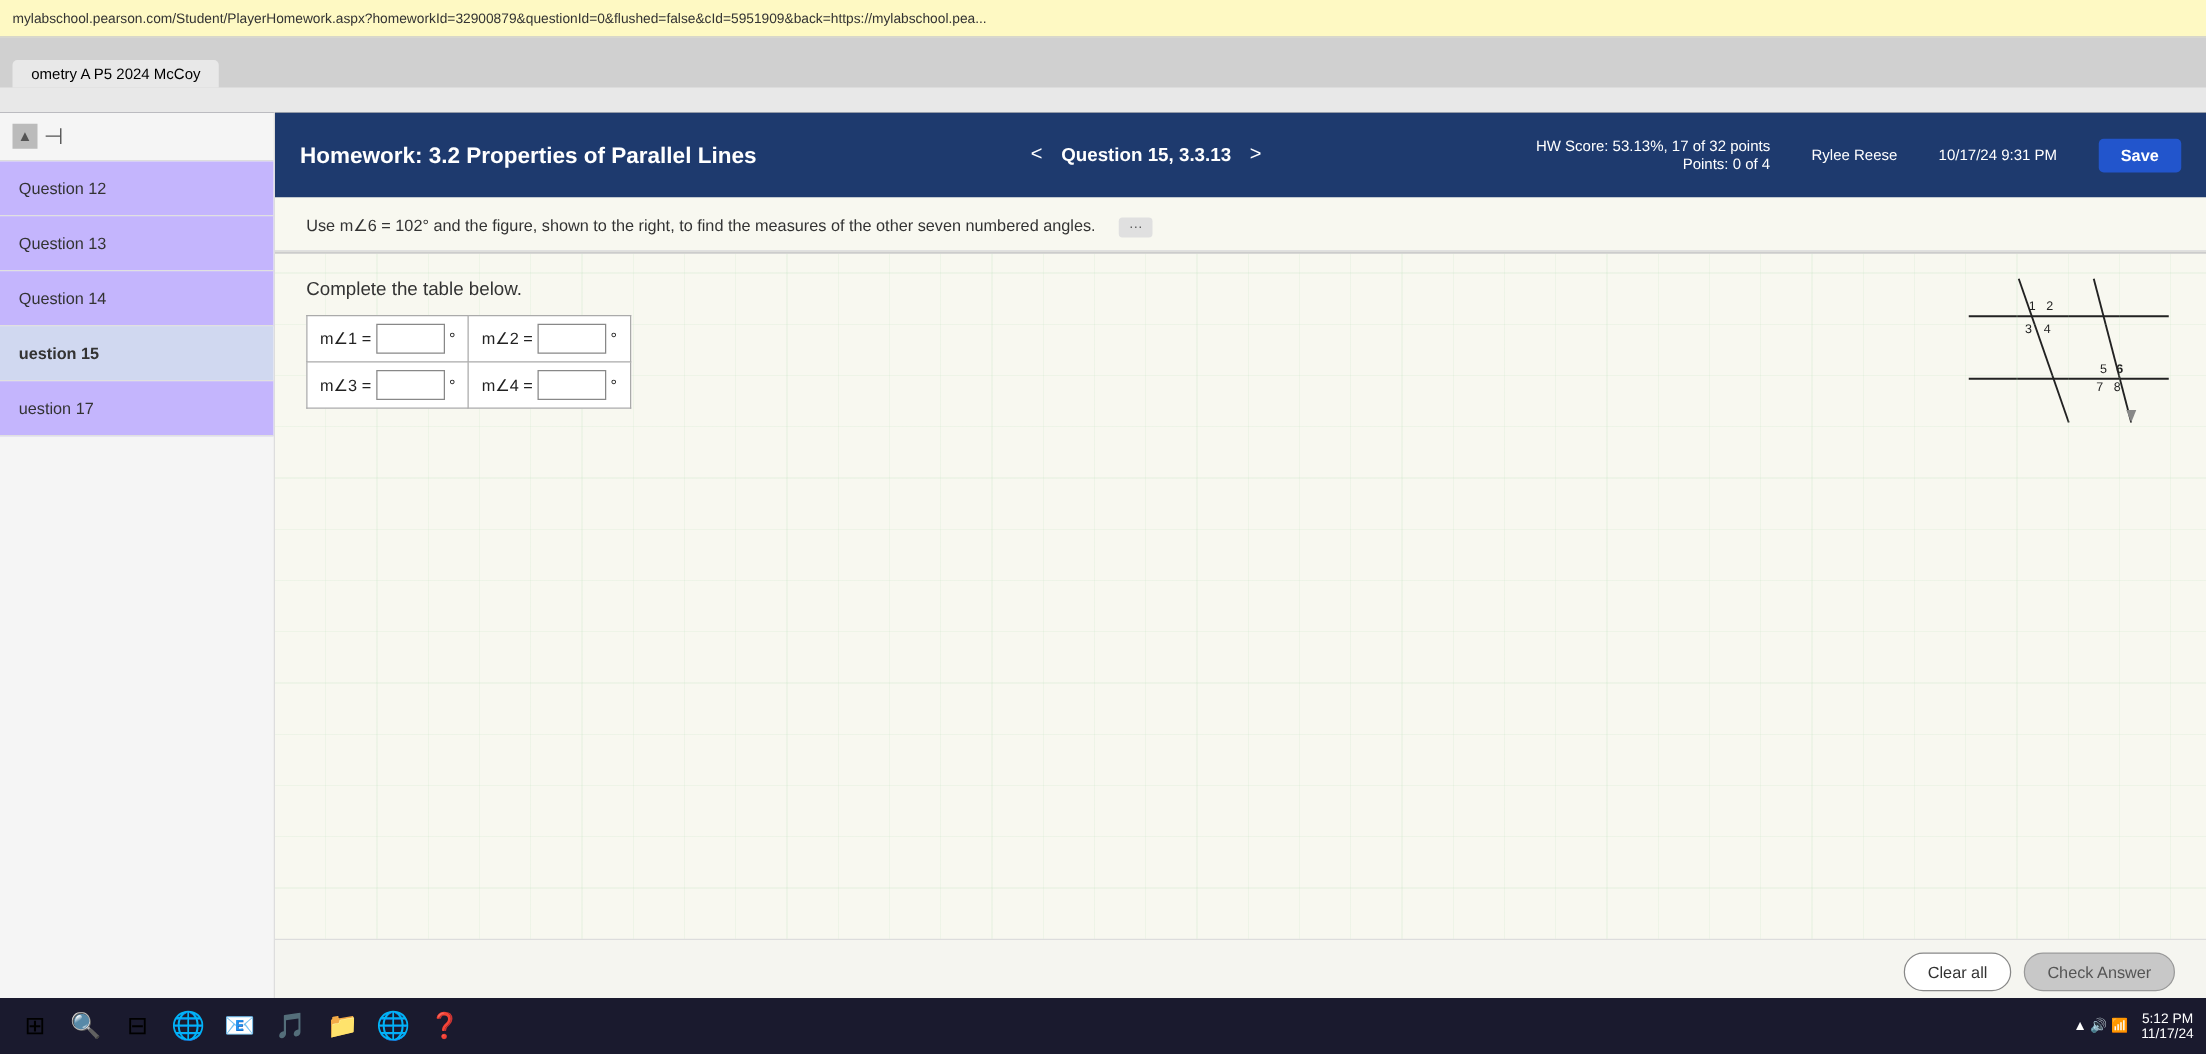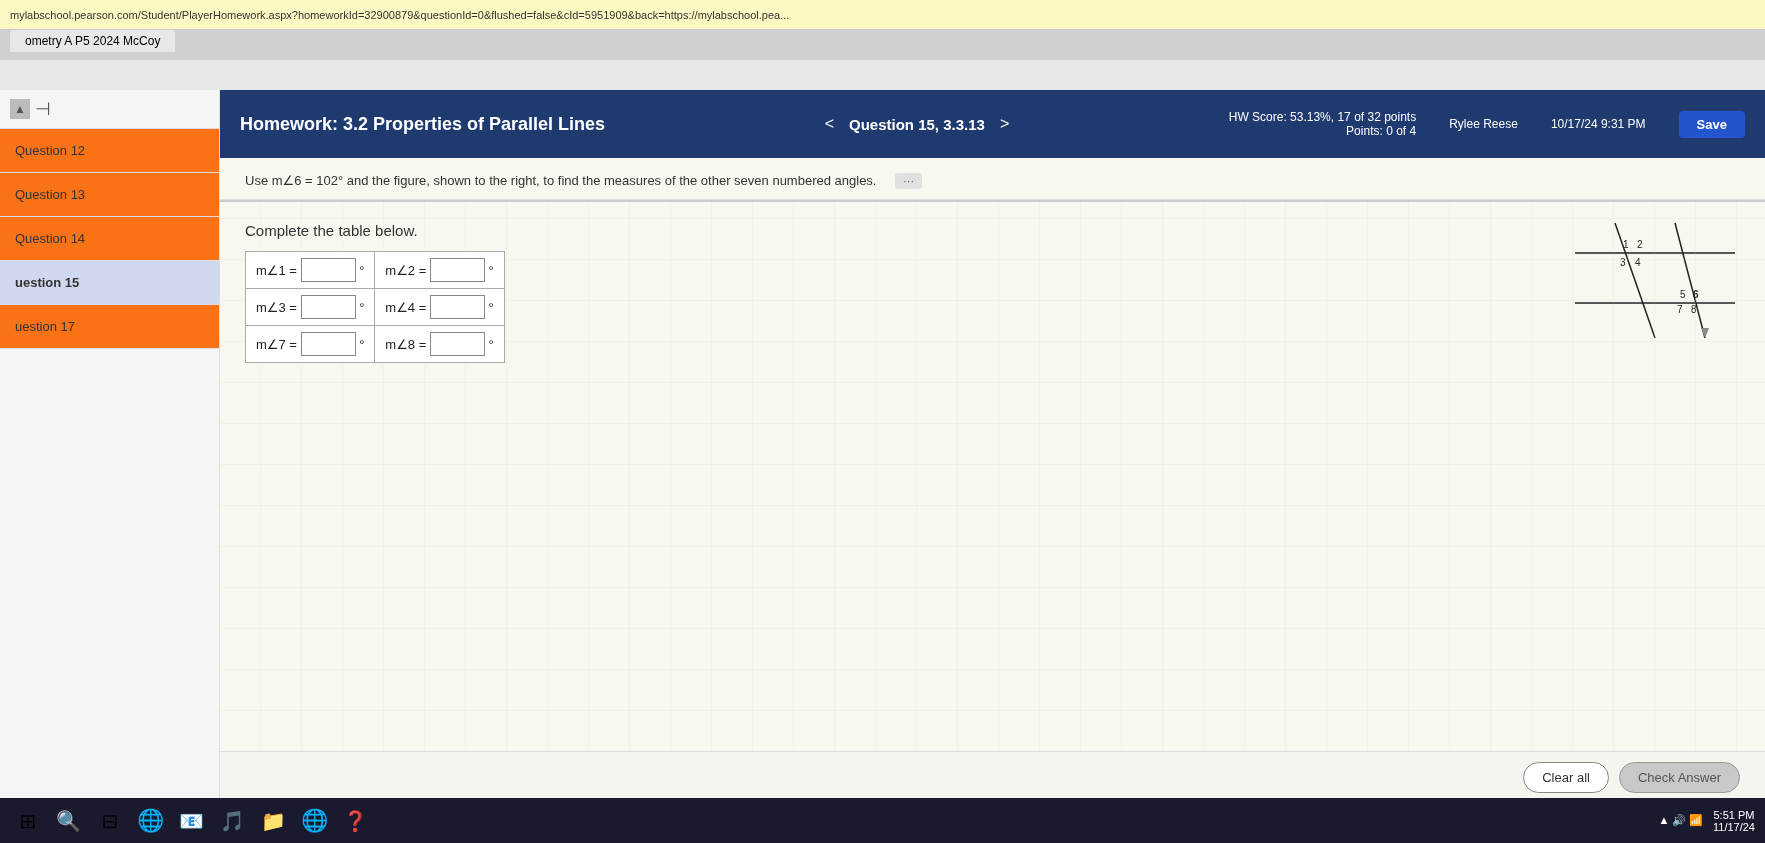--- a/index.html
+++ b/index.html
@@ -23,24 +23,24 @@
       background: #fef9c3;
       height: 30px;
       display: flex;
       align-items: center;
       padding: 0 10px;
       font-size: 11px;
       color: #333;
       border-bottom: 1px solid #ccc;
     }
     .tab-bar {
-      height: 30px;
+      height: 40px;
       background: #d0d0d0;
       display: flex;
-      align-items: flex-start;
+      align-items: flex-end;
       padding: 0 10px;
       font-size: 12px;
     }
     .active-tab {
       background: #e8e8e8;
       padding: 4px 15px;
       border-radius: 4px 4px 0 0;
     }
 
     
@@ -83,21 +83,21 @@
     .question-list {
       flex: 1;
       overflow-y: auto;
     }
     .question-item {
       padding: 14px 15px;
       border-bottom: 1px solid #e0e0e0;
       cursor: pointer;
       font-size: 13px;
       color: #333;
-      background: #f97316;
+      background: #c4b5fd;
     }
     .question-item.active {
       background: #d0d8f0;
       font-weight: bold;
     }
 
     
     .content-area {
       flex: 1;
       display: flex;
@@ -477,28 +477,20 @@
           <tr>
             <td class="angle-label">
               m∠3 = <input class="angle-input" type="text" style=""> °
             </td>
             <td class="angle-label">
               m∠4 = <input class="angle-input" type="text" style=""> °
             </td>
           </tr>
 
 
-          <tr>
-            <td class="angle-label">
-              m∠7 = <input class="angle-input" type="text" style=""> °
-            </td>
-            <td class="angle-label">
-              m∠8 = <input class="angle-input" type="text" style=""> °
-            </td>
-          </tr>
         </tbody>
       </table>
     </div>
 
     <div class="bottom-controls">
       <button class="clear-all-btn">Clear all</button>
       <button class="check-answer-btn">Check Answer</button>
     </div>
 
     <div class="footer-links">
@@ -516,17 +508,17 @@
   <div class="taskbar-icon">⊟</div>
   <div class="taskbar-icon" style="color:#00adef;font-size:22px;">🌐</div>
   <div class="taskbar-icon">📧</div>
   <div class="taskbar-icon">🎵</div>
   <div class="taskbar-icon">📁</div>
   <div class="taskbar-icon" style="font-size:22px;">🌐</div>
   <div class="taskbar-icon">❓</div>
   <div class="taskbar-right">
     <span>▲ 🔊 📶</span>
     <div class="taskbar-time">
-      <div>5:51 PM</div>
+      <div>5:12 PM</div>
       <div>11/17/24</div>
     </div>
   </div>
 </div>
 
 </body></html>

